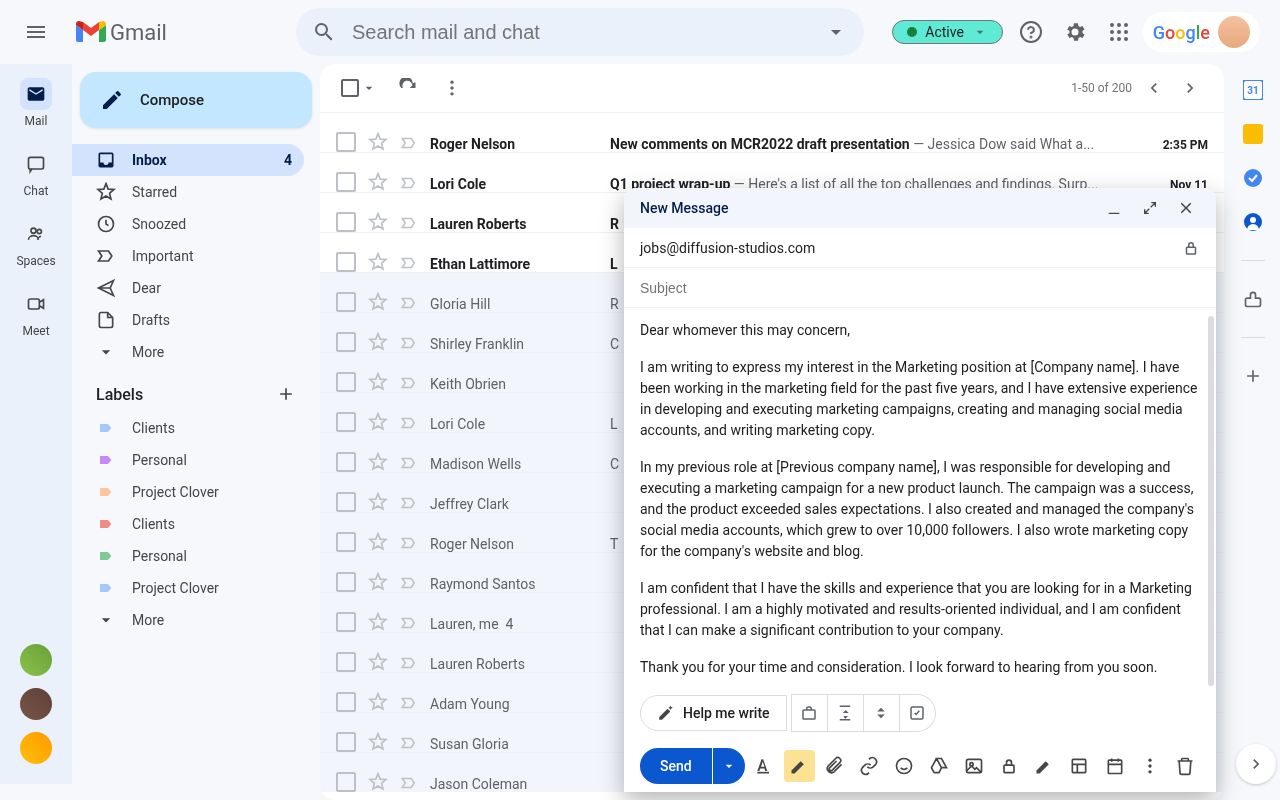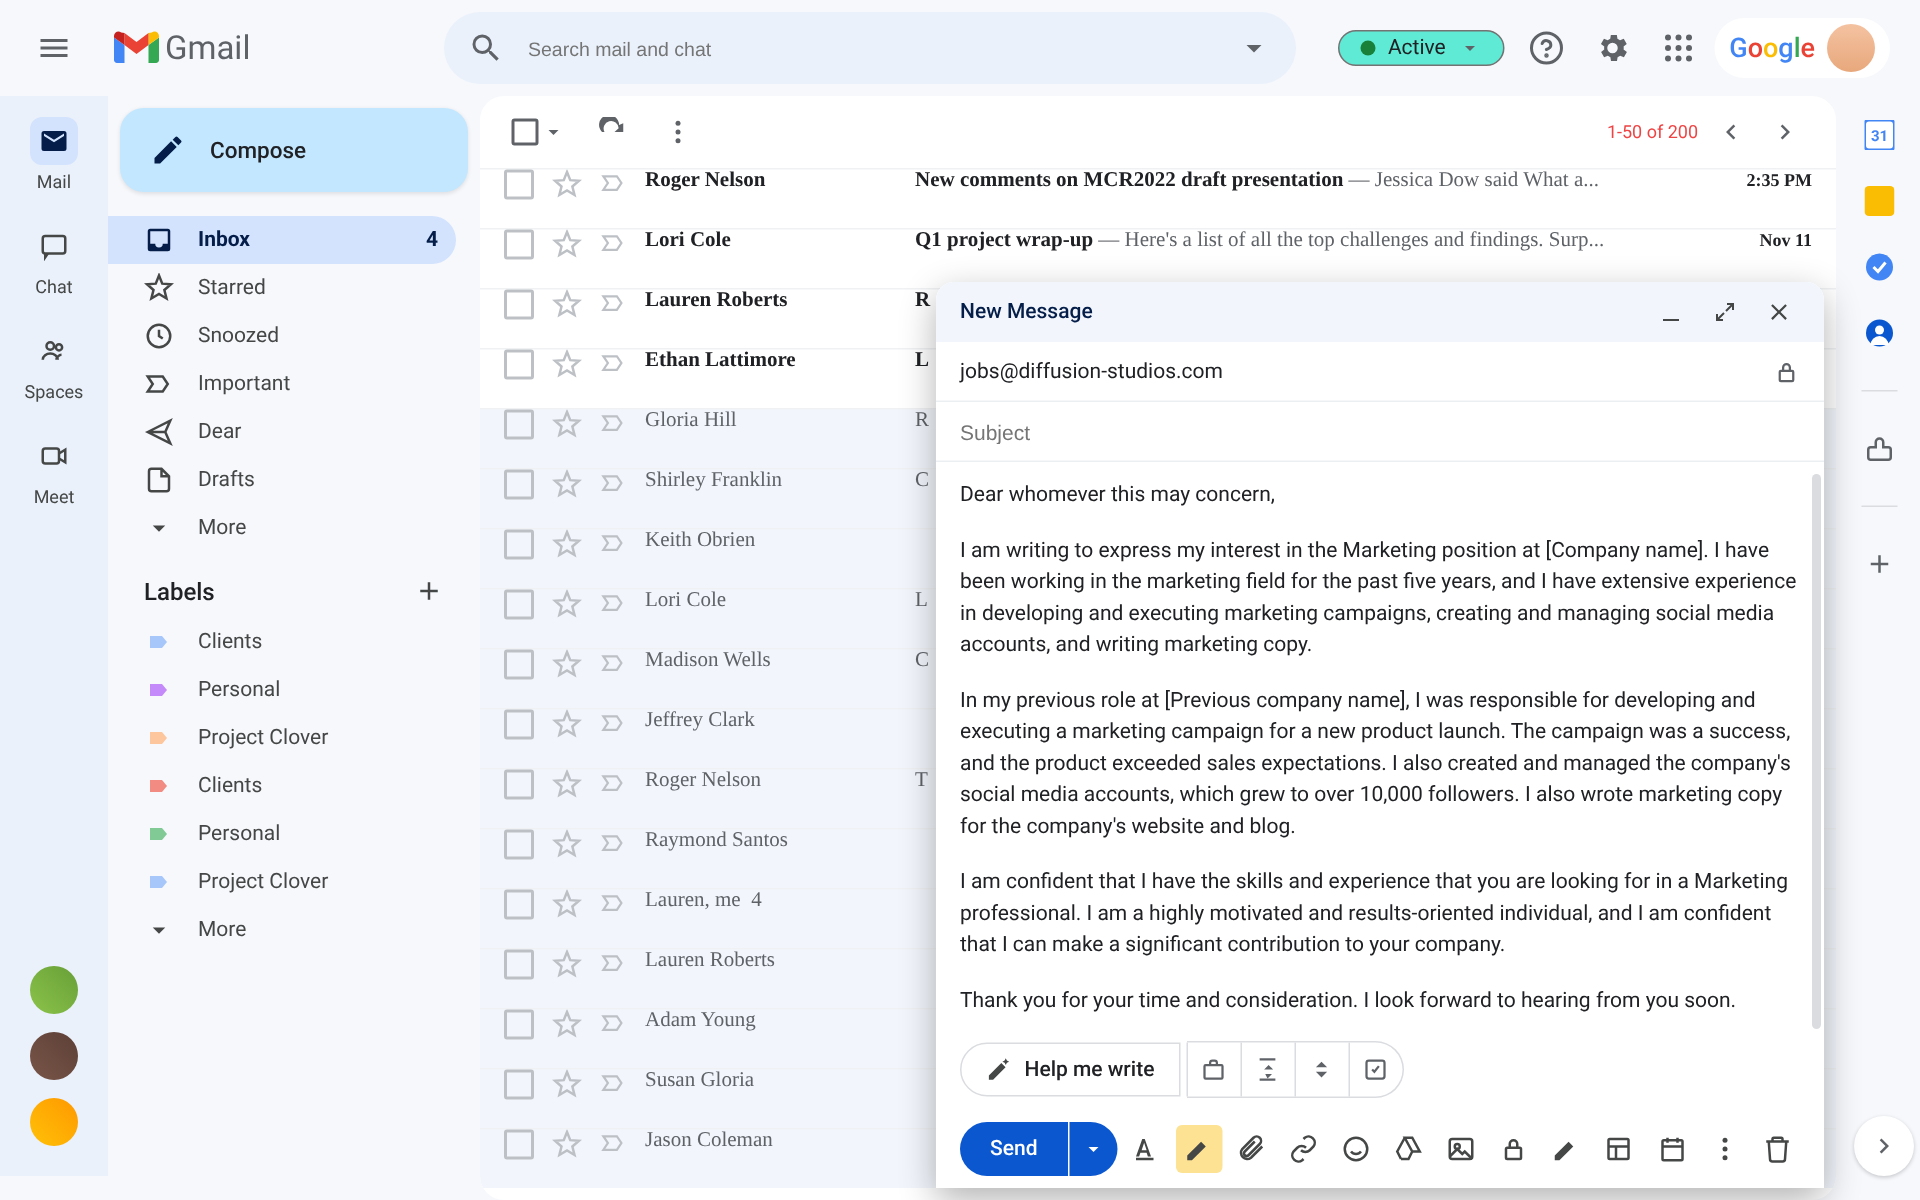--- a/index.html
+++ b/index.html
@@ -6,21 +6,21 @@
 body { font-family: "Google Sans", Roboto, Arial, sans-serif; font-size: 14px; color: #202124; background: #f6f8fc; width: 1280px; height: 800px; overflow: hidden; position: relative; }
 
 
 .header { display: flex; align-items: center; height: 64px; padding: 0 8px; gap: 8px; }
 .menu-btn { width: 48px; height: 48px; display:flex; align-items:center; justify-content:center; border-radius:50%; cursor:pointer; margin-left:4px;}
 .logo-area { display:flex; align-items:center; gap:8px; width: 220px; padding-left:8px;}
 .gmail-logo { height: 40px; display:flex; align-items:center;}
 .gmail-text { font-size: 22px; color:#5f6368; margin-left:4px;}
 .search-bar { flex:1; max-width: 720px; display:flex; align-items:center; background:#eaf1fb; height:48px; border-radius:24px; padding:0 8px; gap:8px;}
 .search-bar .icon { width:40px; height:40px; display:flex; align-items:center; justify-content:center; color:#5f6368;}
-.search-input { flex:1; border:none; background:transparent; font-size:13px; outline:none; color:#0369a1;}
+.search-input { flex:1; border:none; background:transparent; font-size:20px; outline:none; color:#0369a1;}
 .status-chip { display:flex; align-items:center; gap:8px; border:1px solid #737373; border-radius:20px; height:24px; padding:0 14px; cursor:pointer; background:#5eead4;}
 .status-dot { width:10px;height:10px;border-radius:50%; background:#188038;}
 .header-right { display:flex; align-items:center; gap:4px; margin-right:12px;}
 .hicon { width:40px;height:40px; display:flex; align-items:center; justify-content:center; border-radius:50%; color:#5f6368; cursor:pointer;}
 .google-logo { display:flex; align-items:center; padding:4px 10px; border-radius:24px; gap:8px; background:#fff; }
 .google-logo span.letter { font-weight:500; font-size:18px;}
 .avatar { width:32px;height:32px;border-radius:50%; background:#ddd; overflow:hidden;}
 
 
 .left-rail { position:absolute; left:0; top:64px; bottom:16px; width:72px; background:#eaf1fb; padding-top:8px; display:flex; flex-direction:column; align-items:center; gap:8px;}
@@ -46,24 +46,24 @@
 .right-rail{ position:absolute; right:0; top:64px; bottom:0; width:56px; border-left:1px solid transparent; display:flex; flex-direction:column; align-items:center; padding-top:16px; gap:24px;}
 .right-rail .app{width:20px;height:20px;}
 .right-rail .divider{width:24px;height:1px;background:#dadce0; margin:4px 0;}
 .right-expand{position:absolute; right:4px; bottom:16px; width:40px;height:40px; display:flex;align-items:center;justify-content:center; background:#fff; border-radius:50%; box-shadow:0 1px 3px rgba(0,0,0,0.2); cursor:pointer;}
 
 
 .main { position:absolute; left:320px; top:64px; right:56px; bottom:0; background:#fff; border-radius:16px; overflow:hidden;}
 .toolbar{ height:48px; display:flex; align-items:center; padding:0 16px; gap:8px; }
 .toolbar .sel{display:flex;align-items:center;gap:2px; border:1px solid transparent; padding:4px;}
 .toolbar .ticon{width:36px;height:36px; display:flex;align-items:center;justify-content:center; color:#5f6368; cursor:pointer; border-radius:50%;}
-.toolbar .right{margin-left:auto; display:flex; align-items:center; gap:4px; color:#ef4444; font-size:12px;}
+.toolbar .right{margin-left:auto; display:flex; align-items:center; gap:4px; color:#737373; font-size:12px;}
 .pager{display:flex;align-items:center;}
 
-.email-row{ height:40px; display:flex; align-items:flex-start; padding:0 16px; gap:12px; border-top:1px solid #eff1f3; cursor:pointer;font-family:Liberation Serif, serif;}
+.email-row{ height:40px; display:flex; align-items:flex-end; padding:0 16px; gap:12px; border-top:1px solid #eff1f3; cursor:pointer;}
 .email-row.unread{ font-weight:700;}
 .email-row.read{ background:#f2f6fc; font-weight:400; color:#5f6368;}
 .email-row .chk{width:20px;height:20px; border:2px solid #bdc1c6; border-radius:2px;}
 .email-row .star{color:#bdc1c6;}
 .email-row .sender{width:168px; flex-shrink:0; font-size:14px;}
 .email-row .subject-cell{flex:1; overflow:hidden; white-space:nowrap; text-overflow:ellipsis; font-size:14px;}
 .email-row .date{width:60px; text-align:right; font-size:12px; flex-shrink:0;}
 .email-row.unread .subject{font-weight:700;}
 .email-row .preview{font-weight:400; color:#5f6368;}
 

